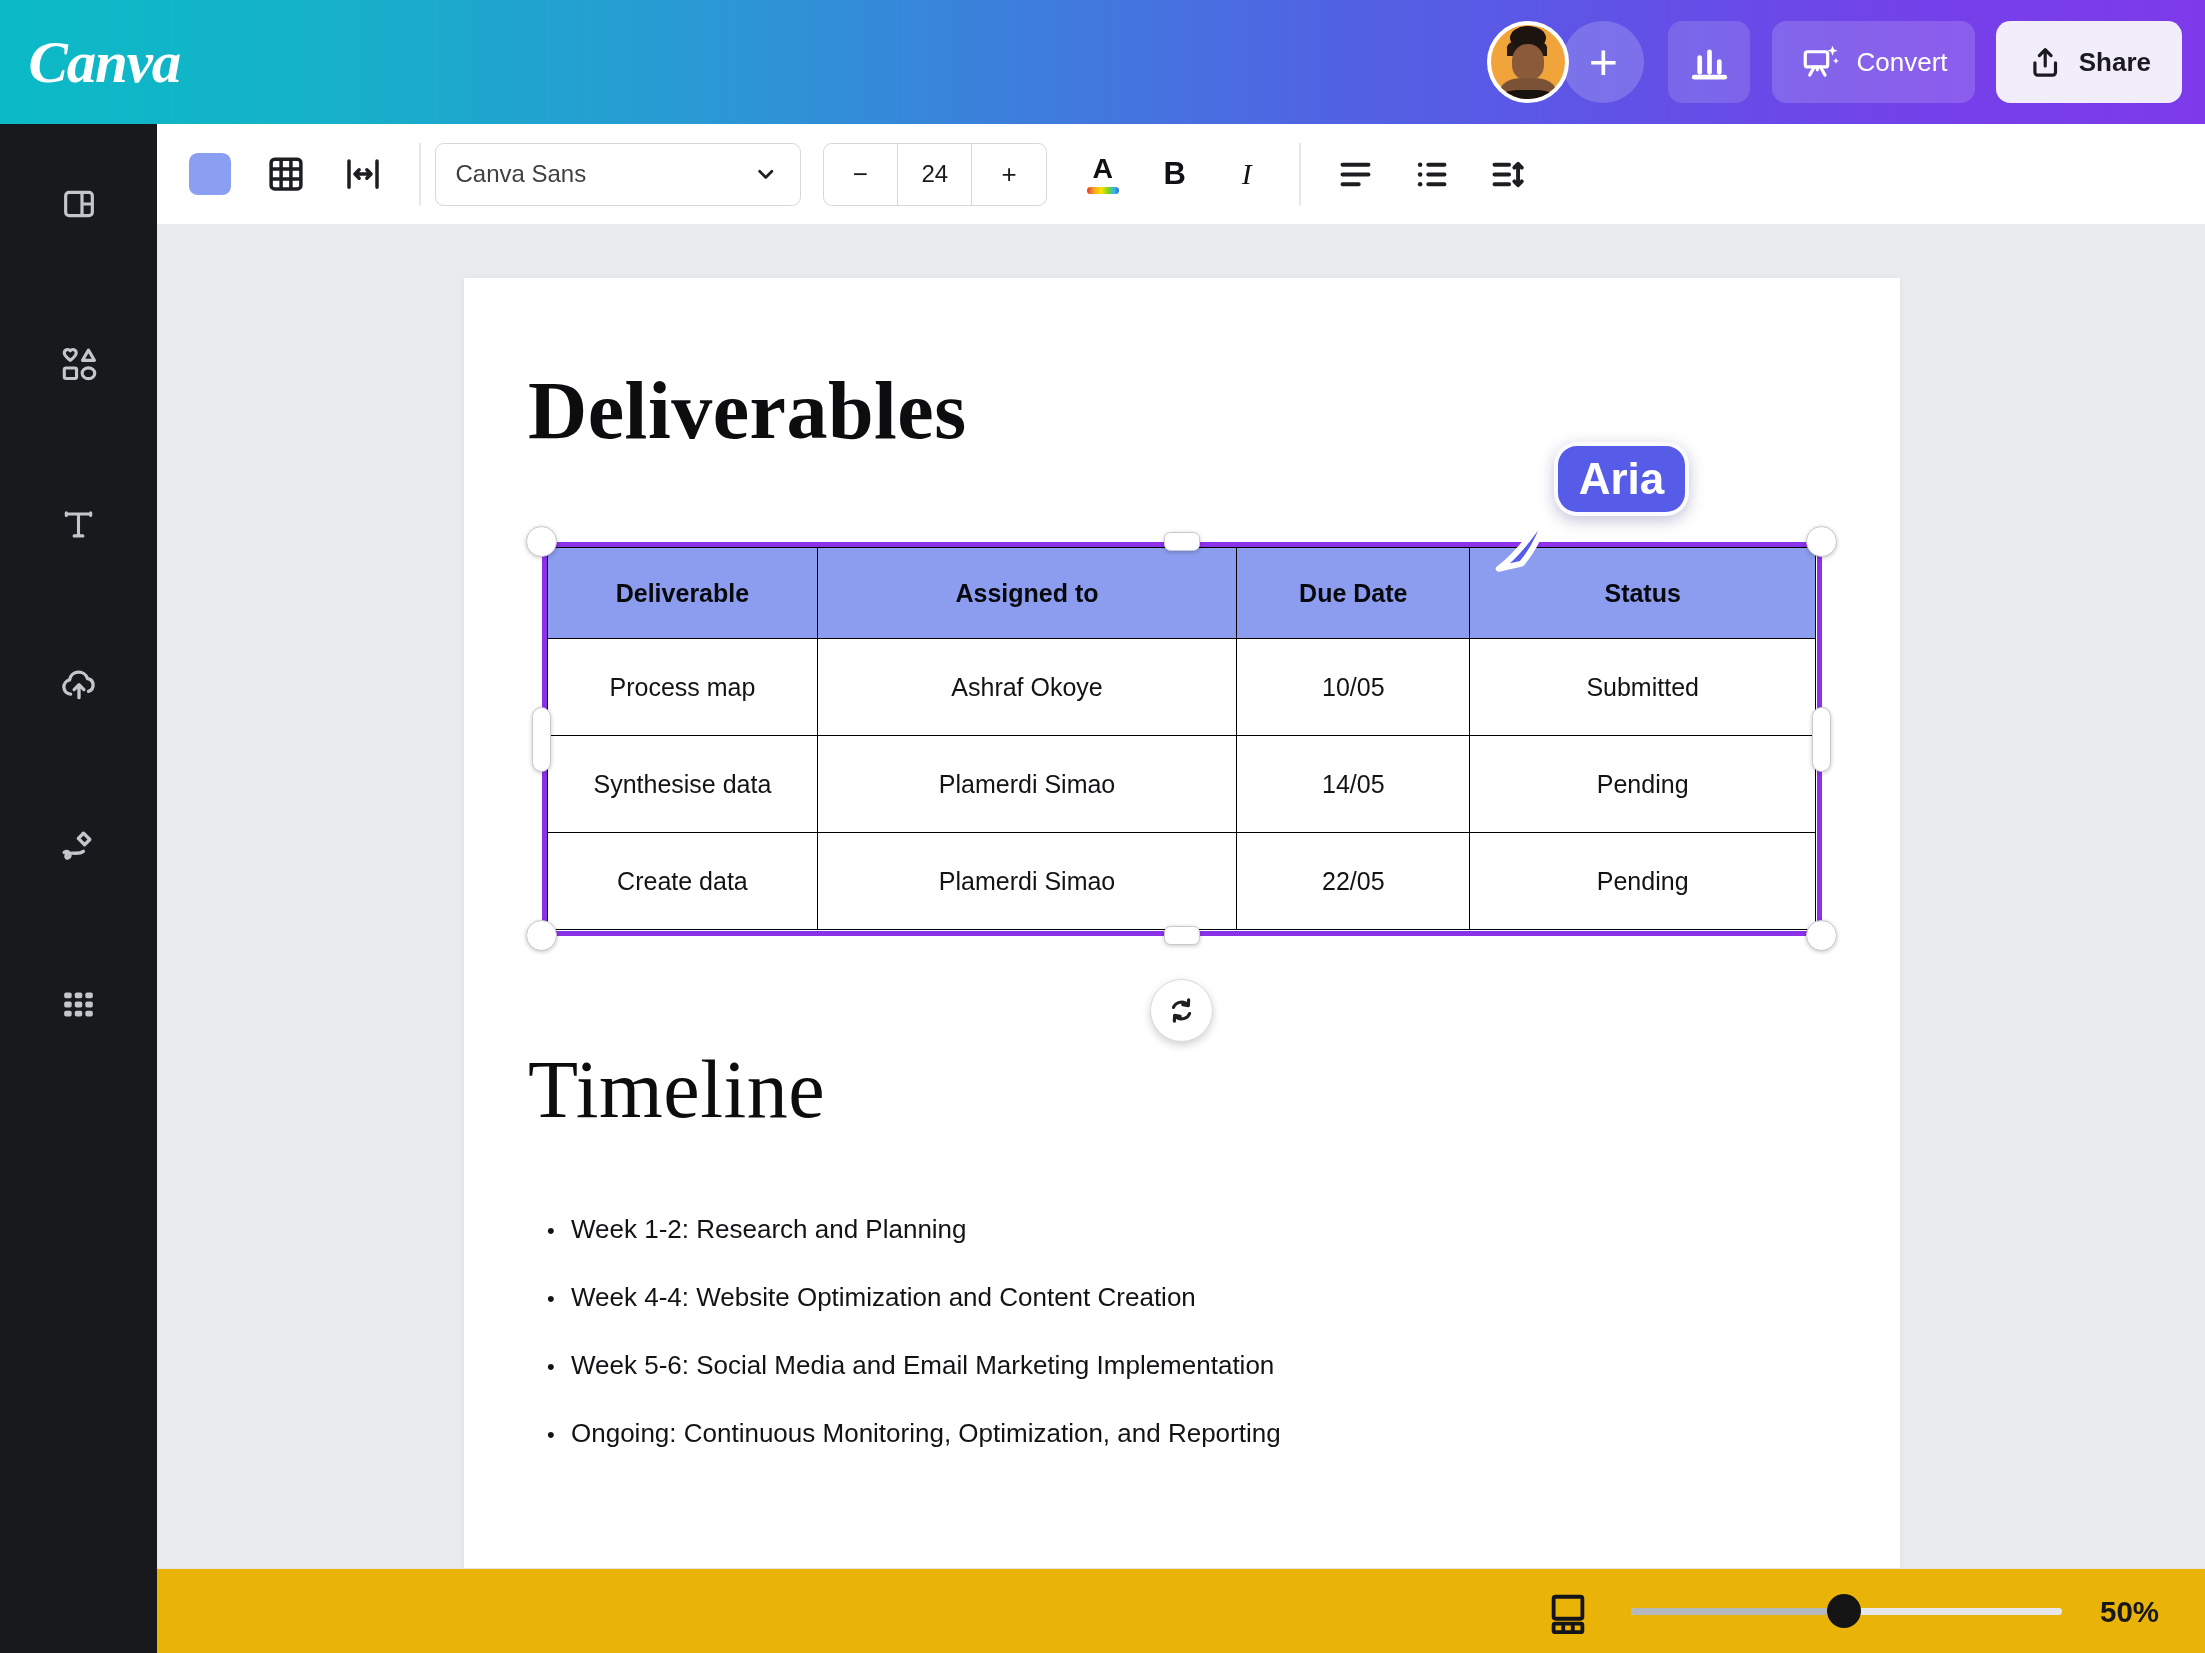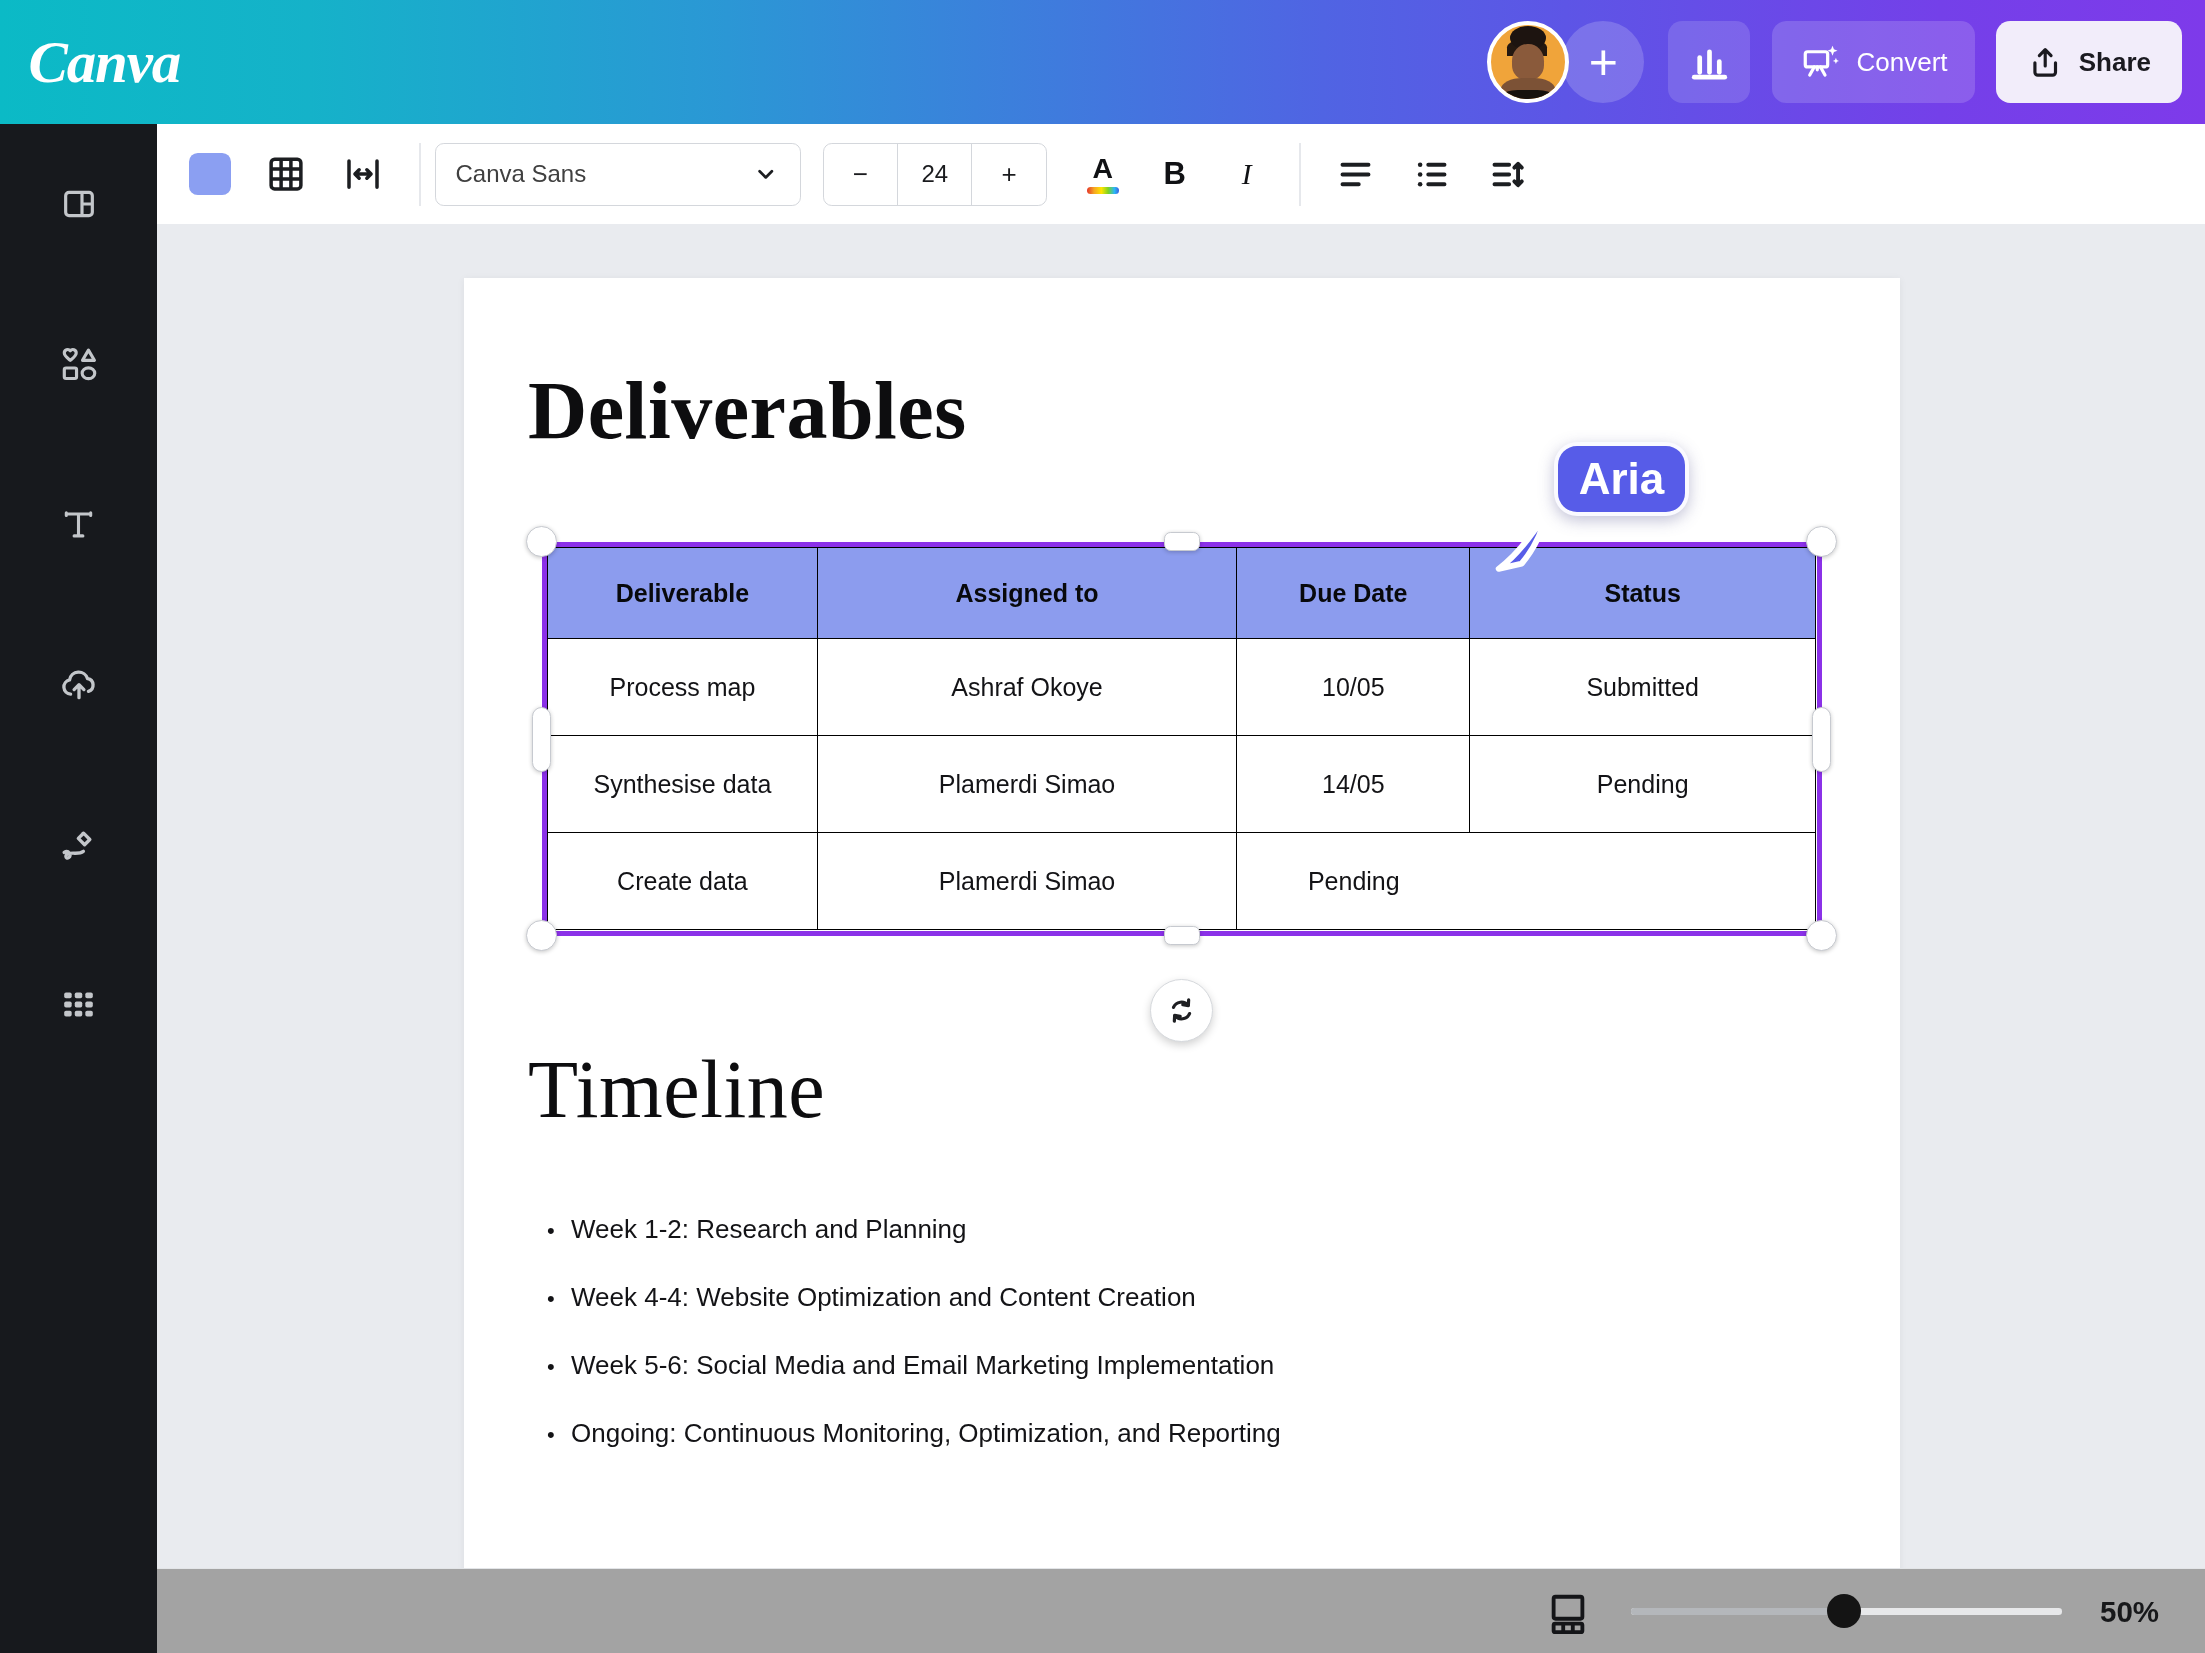--- a/index.html
+++ b/index.html
@@ -106,21 +106,21 @@
     position:absolute; left:1090px; top:164px; min-width:135px; height:74px; border-radius:23px;
     background:#575ce8; border:4.4px solid rgba(255,255,255,.97); box-shadow:0 4.4px 15.3px rgba(80,80,140,.35);
     display:flex; align-items:center; justify-content:center; color:#fff; font-size:44px; font-weight:600; padding:0 18.6px;text-align:right;
   }
   .aria-cursor { position:absolute; left:1028px; top:229px; }
   
   .bullets { position:absolute; left:83px; top:936px; display:flex; flex-direction:column; gap:37px; }
   .bullet-row { display:flex; align-items:baseline; font-size:26px; color:#131316; }
   .bullet-dot { width:24px; font-size:22px; }
   
-  .bottombar { position:absolute; left:157px; bottom:0; right:0; height:86px; background:#a3a3a3; border-top:1.1px solid #e3e5e8; }
+  .bottombar { position:absolute; left:157px; bottom:0; right:0; height:86px; background:#eab308; border-top:1.1px solid #e3e5e8; }
   .pages-btn { position:absolute; left:1386px; top:19px; width:49px; height:49px; display:flex; align-items:center; justify-content:center; }
   .slider { position:absolute; left:1474px; top:39px; width:431px; height:6.6px; border-radius:3.3px; background:#e7e8ea; }
   .slider .fill { position:absolute; left:0; top:0; height:6.6px; width:211px; border-radius:3.3px; background:#b4b7bb; }
   .slider .thumb { position:absolute; left:196px; top:-14.2px; width:34px; height:34px; border-radius:50%; background:#141414; }
   .zoom-text { position:absolute; left:1943px; top:26px; font-size:29.5px; font-weight:600; color:#17181a; }
   svg { display:block; }
 </style>
 </head>
 <body>
 
@@ -284,20 +284,21 @@
           <div class="cell">10/05</div>
           <div class="cell last-col">Submitted</div>
 
           <div class="cell">Synthesise data</div>
           <div class="cell">Plamerdi Simao</div>
           <div class="cell">14/05</div>
           <div class="cell last-col">Pending</div>
 
           <div class="cell last-row">Create data</div>
           <div class="cell last-row">Plamerdi Simao</div>
+          <div class="cell last-row">22/05</div>
           <div class="cell last-col last-row">Pending</div>
         </div>
         <div class="sel-frame"></div>
         <div class="handle h-corner" style="left:-21px; top:-21px;"></div>
         <div class="handle h-corner" style="right:-21px; top:-21px;"></div>
         <div class="handle h-corner" style="left:-21px; bottom:-21px;"></div>
         <div class="handle h-corner" style="right:-21px; bottom:-21px;"></div>
         <div class="handle h-hbar" style="left:50%; margin-left:-18px; top:-15.3px;"></div>
         <div class="handle h-hbar" style="left:50%; margin-left:-18px; bottom:-15.3px;"></div>
         <div class="handle h-vbar" style="left:-15.3px; top:50%; margin-top:-32px;"></div>

